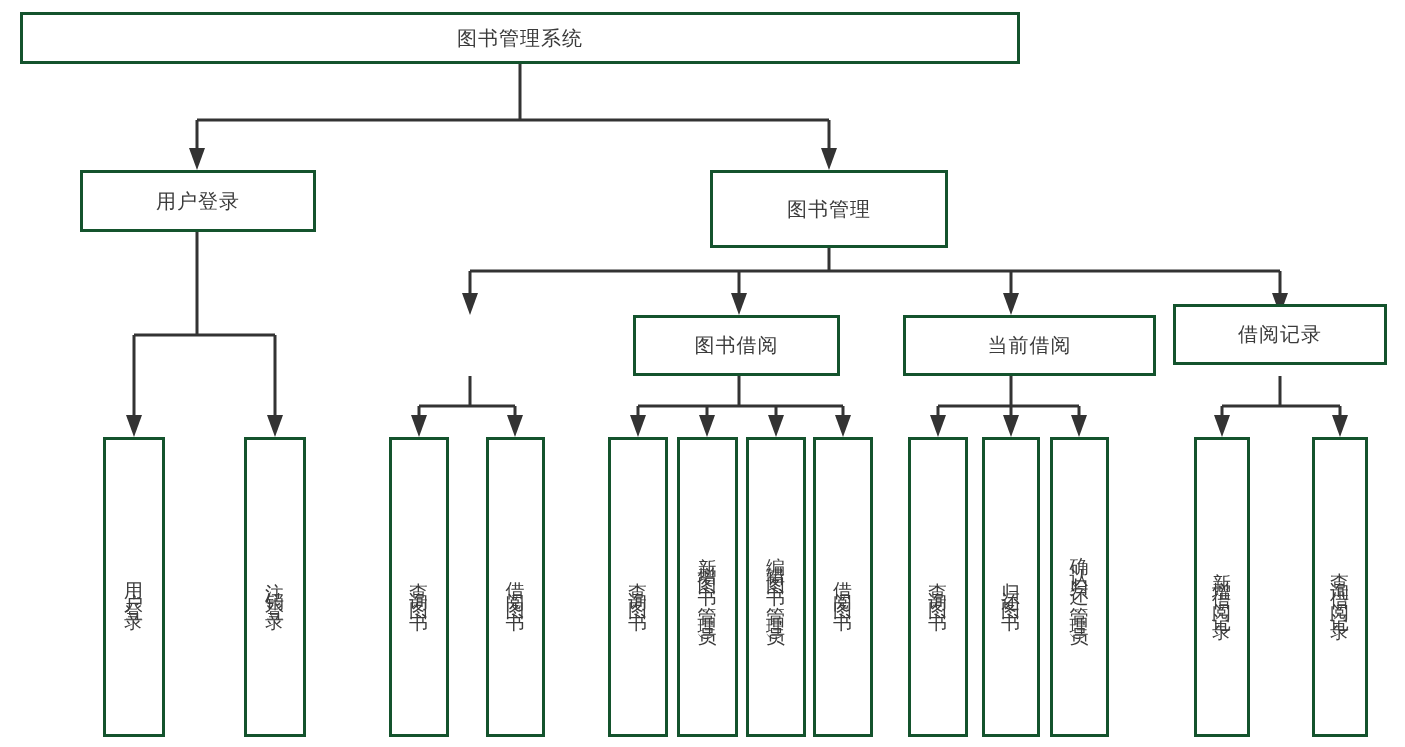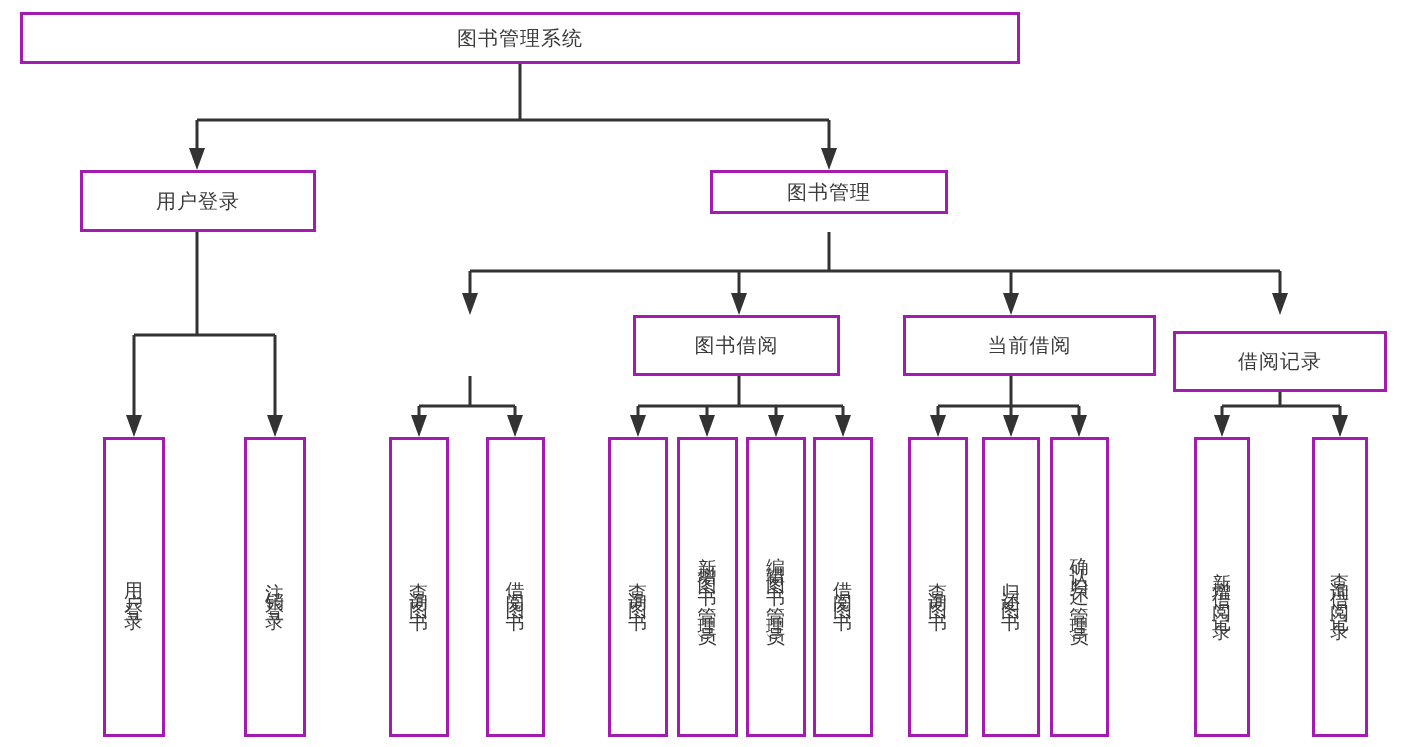--- a/index.html
+++ b/index.html
@@ -2,21 +2,21 @@
 <html><head>
 <meta charset="utf-8">
 <style>
   html,body{margin:0;padding:0;background:#ffffff;}
   .canvas{
     position:relative;width:1405px;height:747px;background:#ffffff;
     font-family:"Liberation Sans","DejaVu Sans",sans-serif;overflow:hidden;
   }
   .edges{position:absolute;left:0;top:0;z-index:1;}
   .node{
-    position:absolute;box-sizing:border-box;border:3px solid #a21caf;background:#ffffff;
+    position:absolute;box-sizing:border-box;border:3px solid #14532d;background:#ffffff;
     display:flex;align-items:center;justify-content:center;color:#3b3b3b;z-index:2;
   }
   .node.h{font-size:20px;letter-spacing:1px;}
   .node.v{
     writing-mode:vertical-rl;font-size:19px;letter-spacing:10px;
     line-height:1;text-align:center;
   }
   .watermark{
     position:absolute;right:4px;bottom:3px;z-index:3;
     font-size:22px;letter-spacing:1px;color:#f0c1c7;white-space:nowrap;
@@ -56,25 +56,25 @@
       <polygon points="1003,415 1019,415 1011,437"></polygon>
       <polygon points="1071,415 1087,415 1079,437"></polygon>
       <polygon points="1214,415 1230,415 1222,437"></polygon>
       <polygon points="1332,415 1348,415 1340,437"></polygon>
     </g>
   </svg>
 
   <div class="node h" style="left:20px;top:12px;width:1000px;height:52px">图书管理系统</div>
 
   <div class="node h" style="left:80px;top:170px;width:236px;height:62px">用户登录</div>
-  <div class="node h" style="left:710px;top:170px;width:238px;height:44px">图书管理</div>
+  <div class="node h" style="left:710px;top:170px;width:238px;height:78px">图书管理</div>
 
   <div class="node h" style="left:633px;top:315px;width:207px;height:61px">图书借阅</div>
   <div class="node h" style="left:903px;top:315px;width:253px;height:61px">当前借阅</div>
-  <div class="node h" style="left:1173px;top:331px;width:214px;height:61px">借阅记录</div>
+  <div class="node h" style="left:1173px;top:304px;width:214px;height:61px">借阅记录</div>
 
   <div class="node v" style="left:103px;top:437px;width:62px;height:300px">用户登录</div>
   <div class="node v" style="left:244px;top:437px;width:62px;height:300px">注销登录</div>
 
   <div class="node v" style="left:389px;top:437px;width:60px;height:300px">查询图书</div>
   <div class="node v" style="left:486px;top:437px;width:59px;height:300px">借阅图书</div>
 
   <div class="node v" style="left:608px;top:437px;width:60px;height:300px">查询图书</div>
   <div class="node v" style="left:677px;top:437px;width:61px;height:300px">新增图书（管理员）</div>
   <div class="node v" style="left:746px;top:437px;width:60px;height:300px">编辑图书（管理员）</div>

